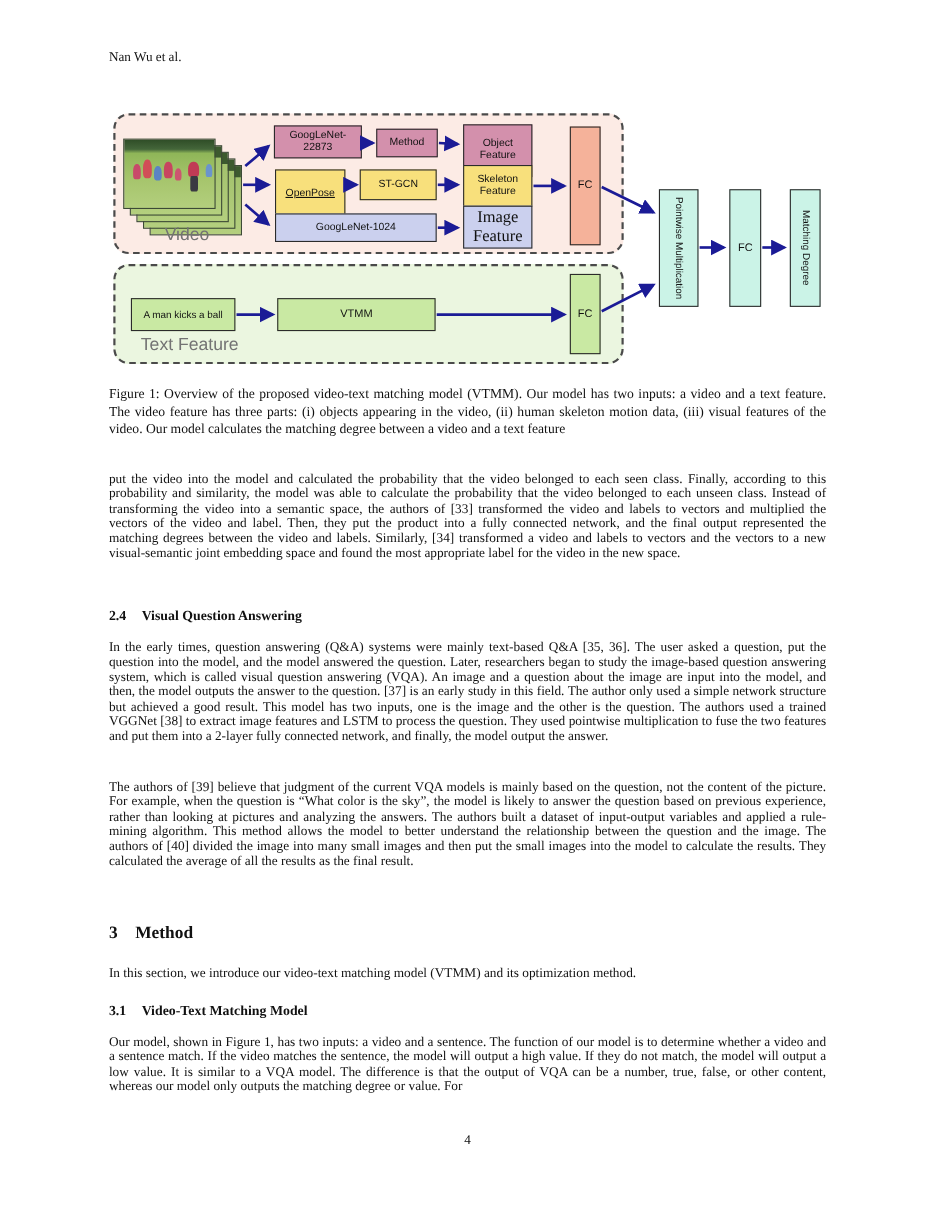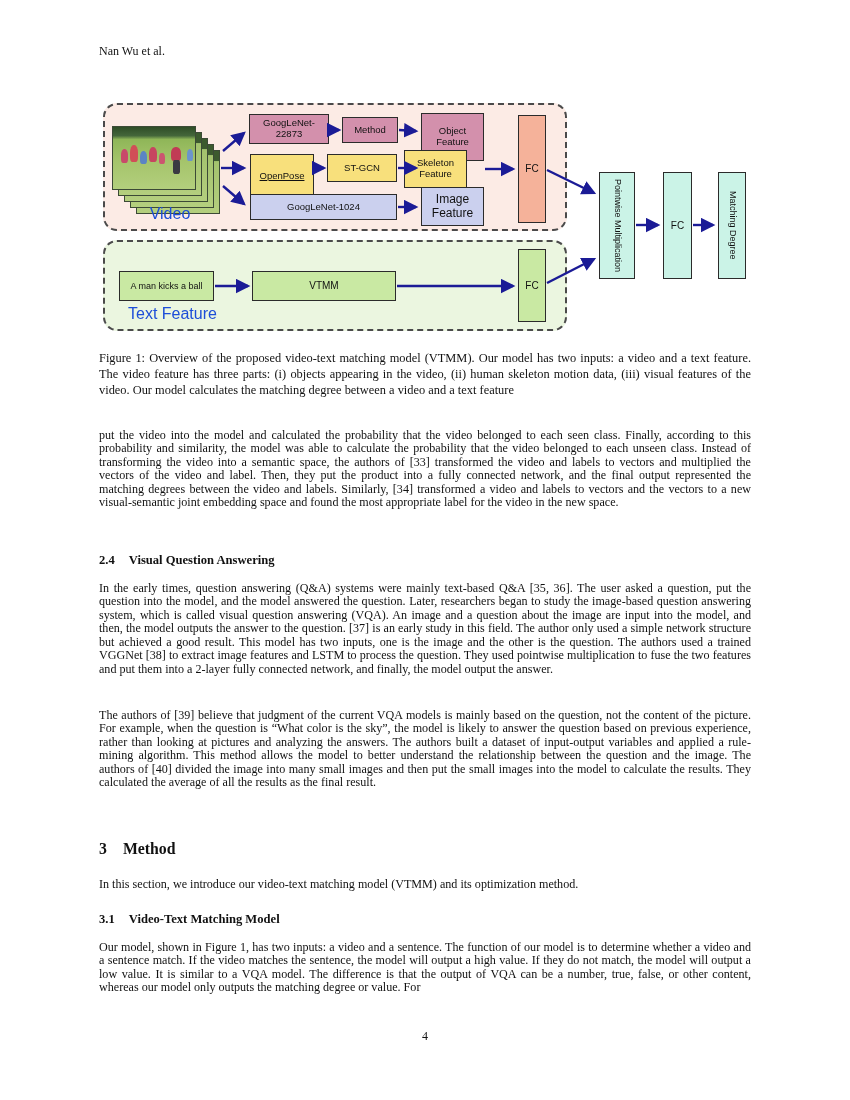--- a/index.html
+++ b/index.html
@@ -9,21 +9,21 @@
   
   .panel{position:absolute;border:2px dashed #4a4a4a;border-radius:14px;box-sizing:border-box;}
   #video-panel{left:103px;top:103px;width:464px;height:128px;background:#fcebe5;}
   #text-panel{left:103px;top:240px;width:464px;height:91px;background:#ebf6e0;}
   .box{position:absolute;border:1px solid #2b2b2b;box-sizing:border-box;
        display:flex;align-items:center;justify-content:center;text-align:center;
        font-family:"Liberation Sans",sans-serif;color:#111;line-height:1.12;}
   .pink{background:#d390ac}.yellow{background:#f8e07c}.lav{background:#cbd0ee}
   .salmon{background:#f5b29a}.green{background:#c9e9a3}.cyan{background:#cbf3e7}
   .vert{writing-mode:vertical-rl;line-height:1.25;}
-  .panel-label{position:absolute;font-family:"Liberation Sans",sans-serif;font-size:16px;color:#1d4ed8;}
+  .panel-label{position:absolute;font-family:"Liberation Sans",sans-serif;font-size:16px;color:#737373;}
   
   .vframe{position:absolute;width:84px;height:64px;border:1px solid #3c4a36;box-sizing:border-box;
           background:linear-gradient(180deg,#3c5a2e 0%,#3c5a2e 16%,#a3c26d 17%,#b4cf7e 100%);}
   #front-frame{background:linear-gradient(180deg,#2f4d27 0%,#44663a 14%,#8fb658 20%,#a5c46b 55%,#b3cf7d 100%);}
   .person{position:absolute;border-radius:45% 45% 30% 30%;}
   svg.arrows{position:absolute;left:0;top:0;pointer-events:none;}
   
   .tblock{position:absolute;left:99px;width:652px;font-size:12.1px;line-height:13.45px;
           text-align:justify;}
   .caption{top:351px;font-size:12.4px;line-height:15.9px;}
@@ -59,23 +59,23 @@
     <div class="person" style="left:60px;top:33px;width:7px;height:14px;background:#3a3a42;border-radius:20%;"></div>
     <div class="person" style="left:74px;top:22px;width:6px;height:12px;background:#6b94cc;"></div>
   </div>
   <div class="panel-label" style="left:125px;top:205px;width:90px;text-align:center;z-index:6;">Video</div>
 
   <div class="box pink" style="left:249px;top:114px;width:80px;height:30px;font-size:9.5px;">GoogLeNet-22873</div>
   <div class="box pink" style="left:342px;top:117px;width:56px;height:26px;font-size:9.5px;">Method</div>
   <div class="box pink" style="left:421px;top:113px;width:63px;height:48px;font-size:9.5px;padding:0 6px;">Object Feature</div>
   <div class="box yellow" style="left:250px;top:154px;width:64px;height:44px;font-size:9.5px;text-decoration:underline;">OpenPose</div>
   <div class="box yellow" style="left:327px;top:154px;width:70px;height:28px;font-size:9.5px;">ST-GCN</div>
-  <div class="box yellow" style="left:404px;top:150px;width:63px;height:38px;font-size:9.5px;padding:0 3px;">Skeleton Feature</div>
+  <div class="box yellow" style="left:421px;top:150px;width:63px;height:38px;font-size:9.5px;padding:0 3px;">Skeleton Feature</div>
   <div class="box lav" style="left:250px;top:194px;width:147px;height:26px;font-size:9.5px;">GoogLeNet-1024</div>
-  <div class="box lav" style="left:421px;top:187px;width:63px;height:39px;font-size:12px;padding:0 20px;">Image Feature</div>
+  <div class="box lav" style="left:421px;top:187px;width:63px;height:39px;font-size:15px;padding:0 20px;font-family:Liberation Serif, serif;">Image Feature</div>
   <div class="box salmon" style="left:518px;top:115px;width:28px;height:108px;font-size:10px;">FC</div>
 
   <div class="box green" style="left:119px;top:271px;width:95px;height:30px;font-size:9px;">A man kicks a ball</div>
   <div class="box green" style="left:252px;top:271px;width:144px;height:30px;font-size:10px;">VTMM</div>
   <div class="box green" style="left:518px;top:249px;width:28px;height:73px;font-size:10px;">FC</div>
   <div class="panel-label" style="left:128px;top:305px;">Text Feature</div>
 
   <div class="box cyan" style="left:599px;top:172px;width:36px;height:107px;font-size:9px;">
     <span class="vert">Pointwise Multiplication</span>
   </div>

